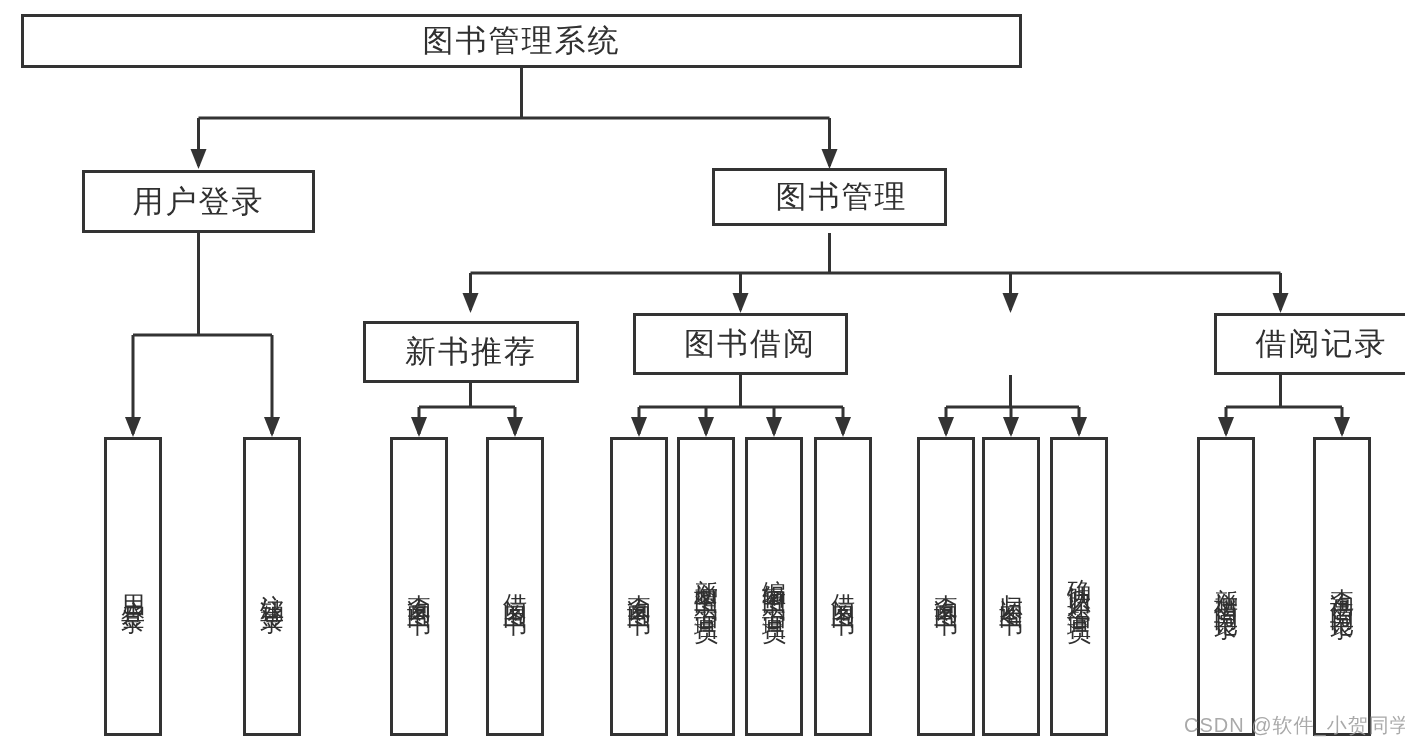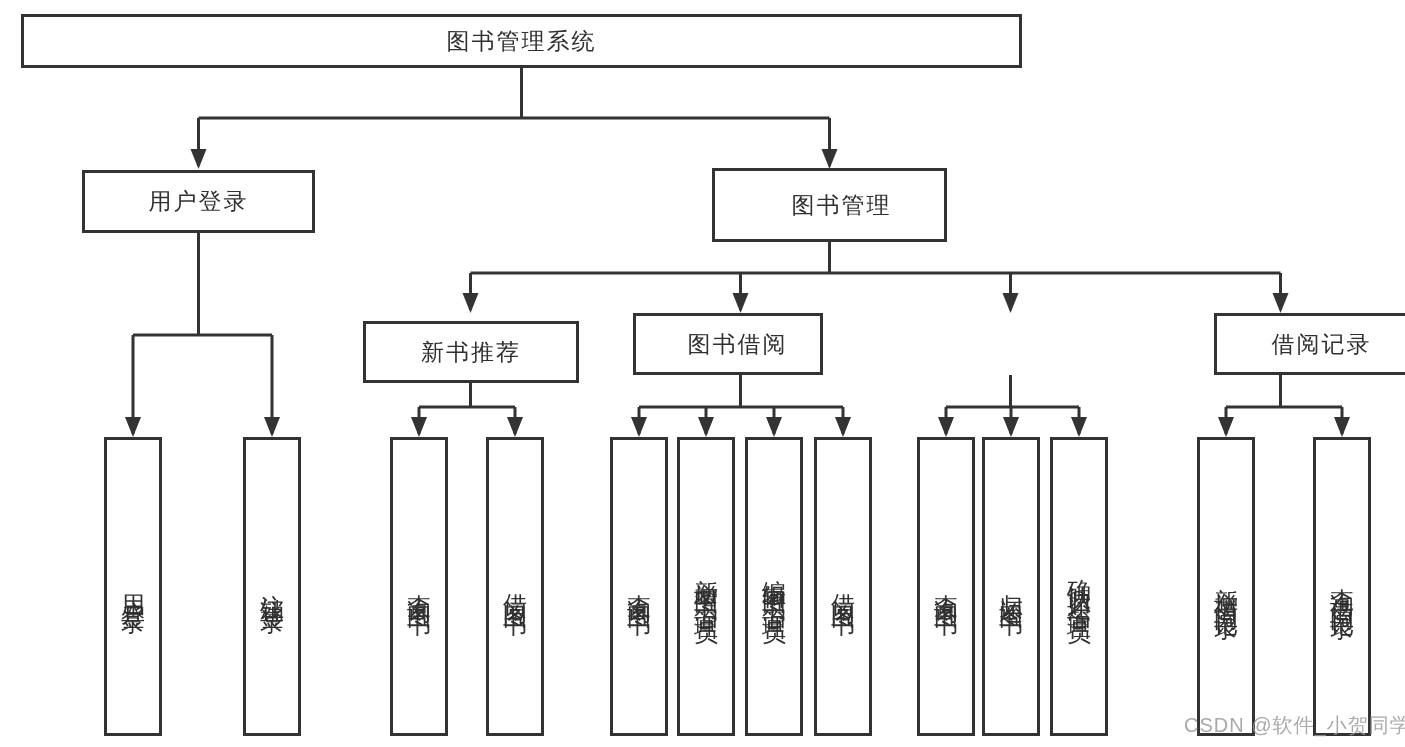--- a/index.html
+++ b/index.html
@@ -31,21 +31,21 @@
 
   .node {
     position: absolute;
     z-index: 2;
     background: var(--node-bg, #ffffff);
     border: 3px solid var(--line, #333333);
     display: flex;
     align-items: center;
     justify-content: center;
     color: var(--text, #303030);
-    font-size: 23px;
+    font-size: 31px;
     letter-spacing: 2px;
     white-space: nowrap;
   }
 
   .leaf {
     writing-mode: vertical-rl;
     -webkit-writing-mode: vertical-rl;
     text-orientation: mixed;
     font-size: 24px;
     letter-spacing: 6px;
@@ -105,28 +105,28 @@
     <polygon points="1334,417 1350,417 1342,437"></polygon>
   </svg>
 
   <div class="node" style="left:21px; top:14px; width:1001px; height:54px;">
     <span>图书管理系统</span>
   </div>
 
   <div class="node" style="left:82px; top:170px; width:233px; height:63px;">
     <span>用户登录</span>
   </div>
-  <div class="node" style="left:712px; top:168px; width:235px; height:74px;padding-left:24px;">
+  <div class="node" style="left:712px; top:168px; width:235px; height:58px;padding-left:24px;">
     <span>图书管理</span>
   </div>
 
   <div class="node" style="left:363px; top:313px; width:216px; height:62px;margin-top:8px;">
     <span>新书推荐</span>
   </div>
-  <div class="node" style="left:633px; top:313px; width:190px; height:62px;padding-left:19px;">
+  <div class="node" style="left:633px; top:313px; width:215px; height:62px;padding-left:19px;">
     <span>图书借阅</span>
   </div>
   <div class="node" style="left:1214px; top:313px; width:215px; height:62px;">
     <span>借阅记录</span>
   </div>
 
   <div class="node leaf" style="left:104px; top:437px; width:58px; height:299px;">
     <span>用户登录</span>
   </div>
   <div class="node leaf" style="left:243px; top:437px; width:58px; height:299px;">

